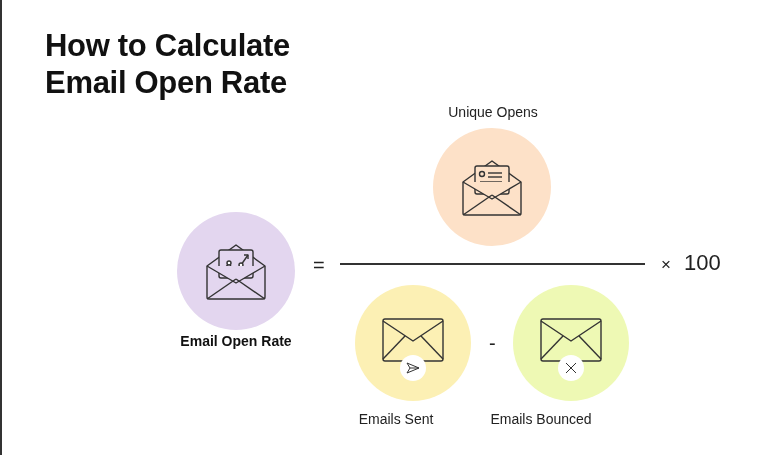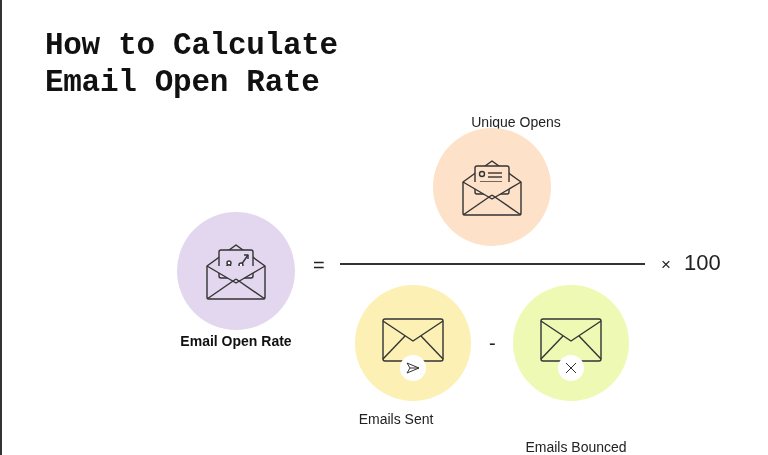--- a/index.html
+++ b/index.html
@@ -10,21 +10,21 @@
       color: #111111;
     }
     .left-border {
       position: absolute; left: 0; top: 0; width: 2px; height: 455px; background: #333333;
     }
     .title {
       position: absolute; left: 45px; top: 27px;
       font-size: 31px; font-weight: bold; line-height: 37px; letter-spacing: -0.3px;
       color: #111111;
     }
-    .title div { white-space: nowrap; font-family: Liberation Mono, monospace; }
+    .title div { white-space: nowrap; }
     .circle {
       position: absolute; border-radius: 50%;
       display: flex; align-items: center; justify-content: center;
     }
     .circle svg { display: block; }
     .label {
       position: absolute; font-size: 14px; color: #222222; white-space: nowrap;
       transform: translateX(-50%);
     }
     .label.bold { font-weight: bold; color: #111111; }
@@ -42,21 +42,21 @@
 </head>
 <body>
 
 <div class="left-border"></div>
 
 <div class="title">
   <div>How to Calculate</div>
   <div>Email Open Rate</div>
 </div>
 
-<div class="label" style="left:493px; top:114px;margin-left:23px;">Unique Opens</div>
+<div class="label" style="left:493px; top:104px;">Unique Opens</div>
 <div class="circle" style="left:433px; top:128px; width:118px; height:118px; background:#fde1c8;">
   <span>
     <svg width="64" height="64" viewBox="0 0 64 64" fill="none" stroke="#333" stroke-width="1.4" stroke-linejoin="round">
       <path d="M3 27 L32 6 L61 27 L61 58 Q61 60 59 60 L5 60 Q3 60 3 58 Z"></path>
       <rect x="15" y="11" width="34" height="28" rx="2" fill="#fde1c8"></rect>
       <circle cx="22" cy="19" r="2.5"></circle>
       <line x1="28" y1="18" x2="42" y2="18"></line>
       <line x1="28" y1="22" x2="42" y2="22"></line>
       <line x1="20" y1="27" x2="42" y2="27"></line>
       <line x1="20" y1="31" x2="40" y2="31"></line>
@@ -126,13 +126,13 @@
   </span>
   <div class="badge" style="left:45px; top:70px;">
     <span>
       <svg width="12" height="12" viewBox="0 0 12 12" fill="none" stroke="#333" stroke-width="1">
         <line x1="1" y1="1" x2="11" y2="11"></line>
         <line x1="11" y1="1" x2="1" y2="11"></line>
       </svg>
     </span>
   </div>
 </div>
-<div class="label" style="left:576px; top:411px;margin-top:28px;">Emails Bounced</div>
+<div class="label" style="left:541px; top:411px;">Emails Bounced</div>
 
 </body></html>

